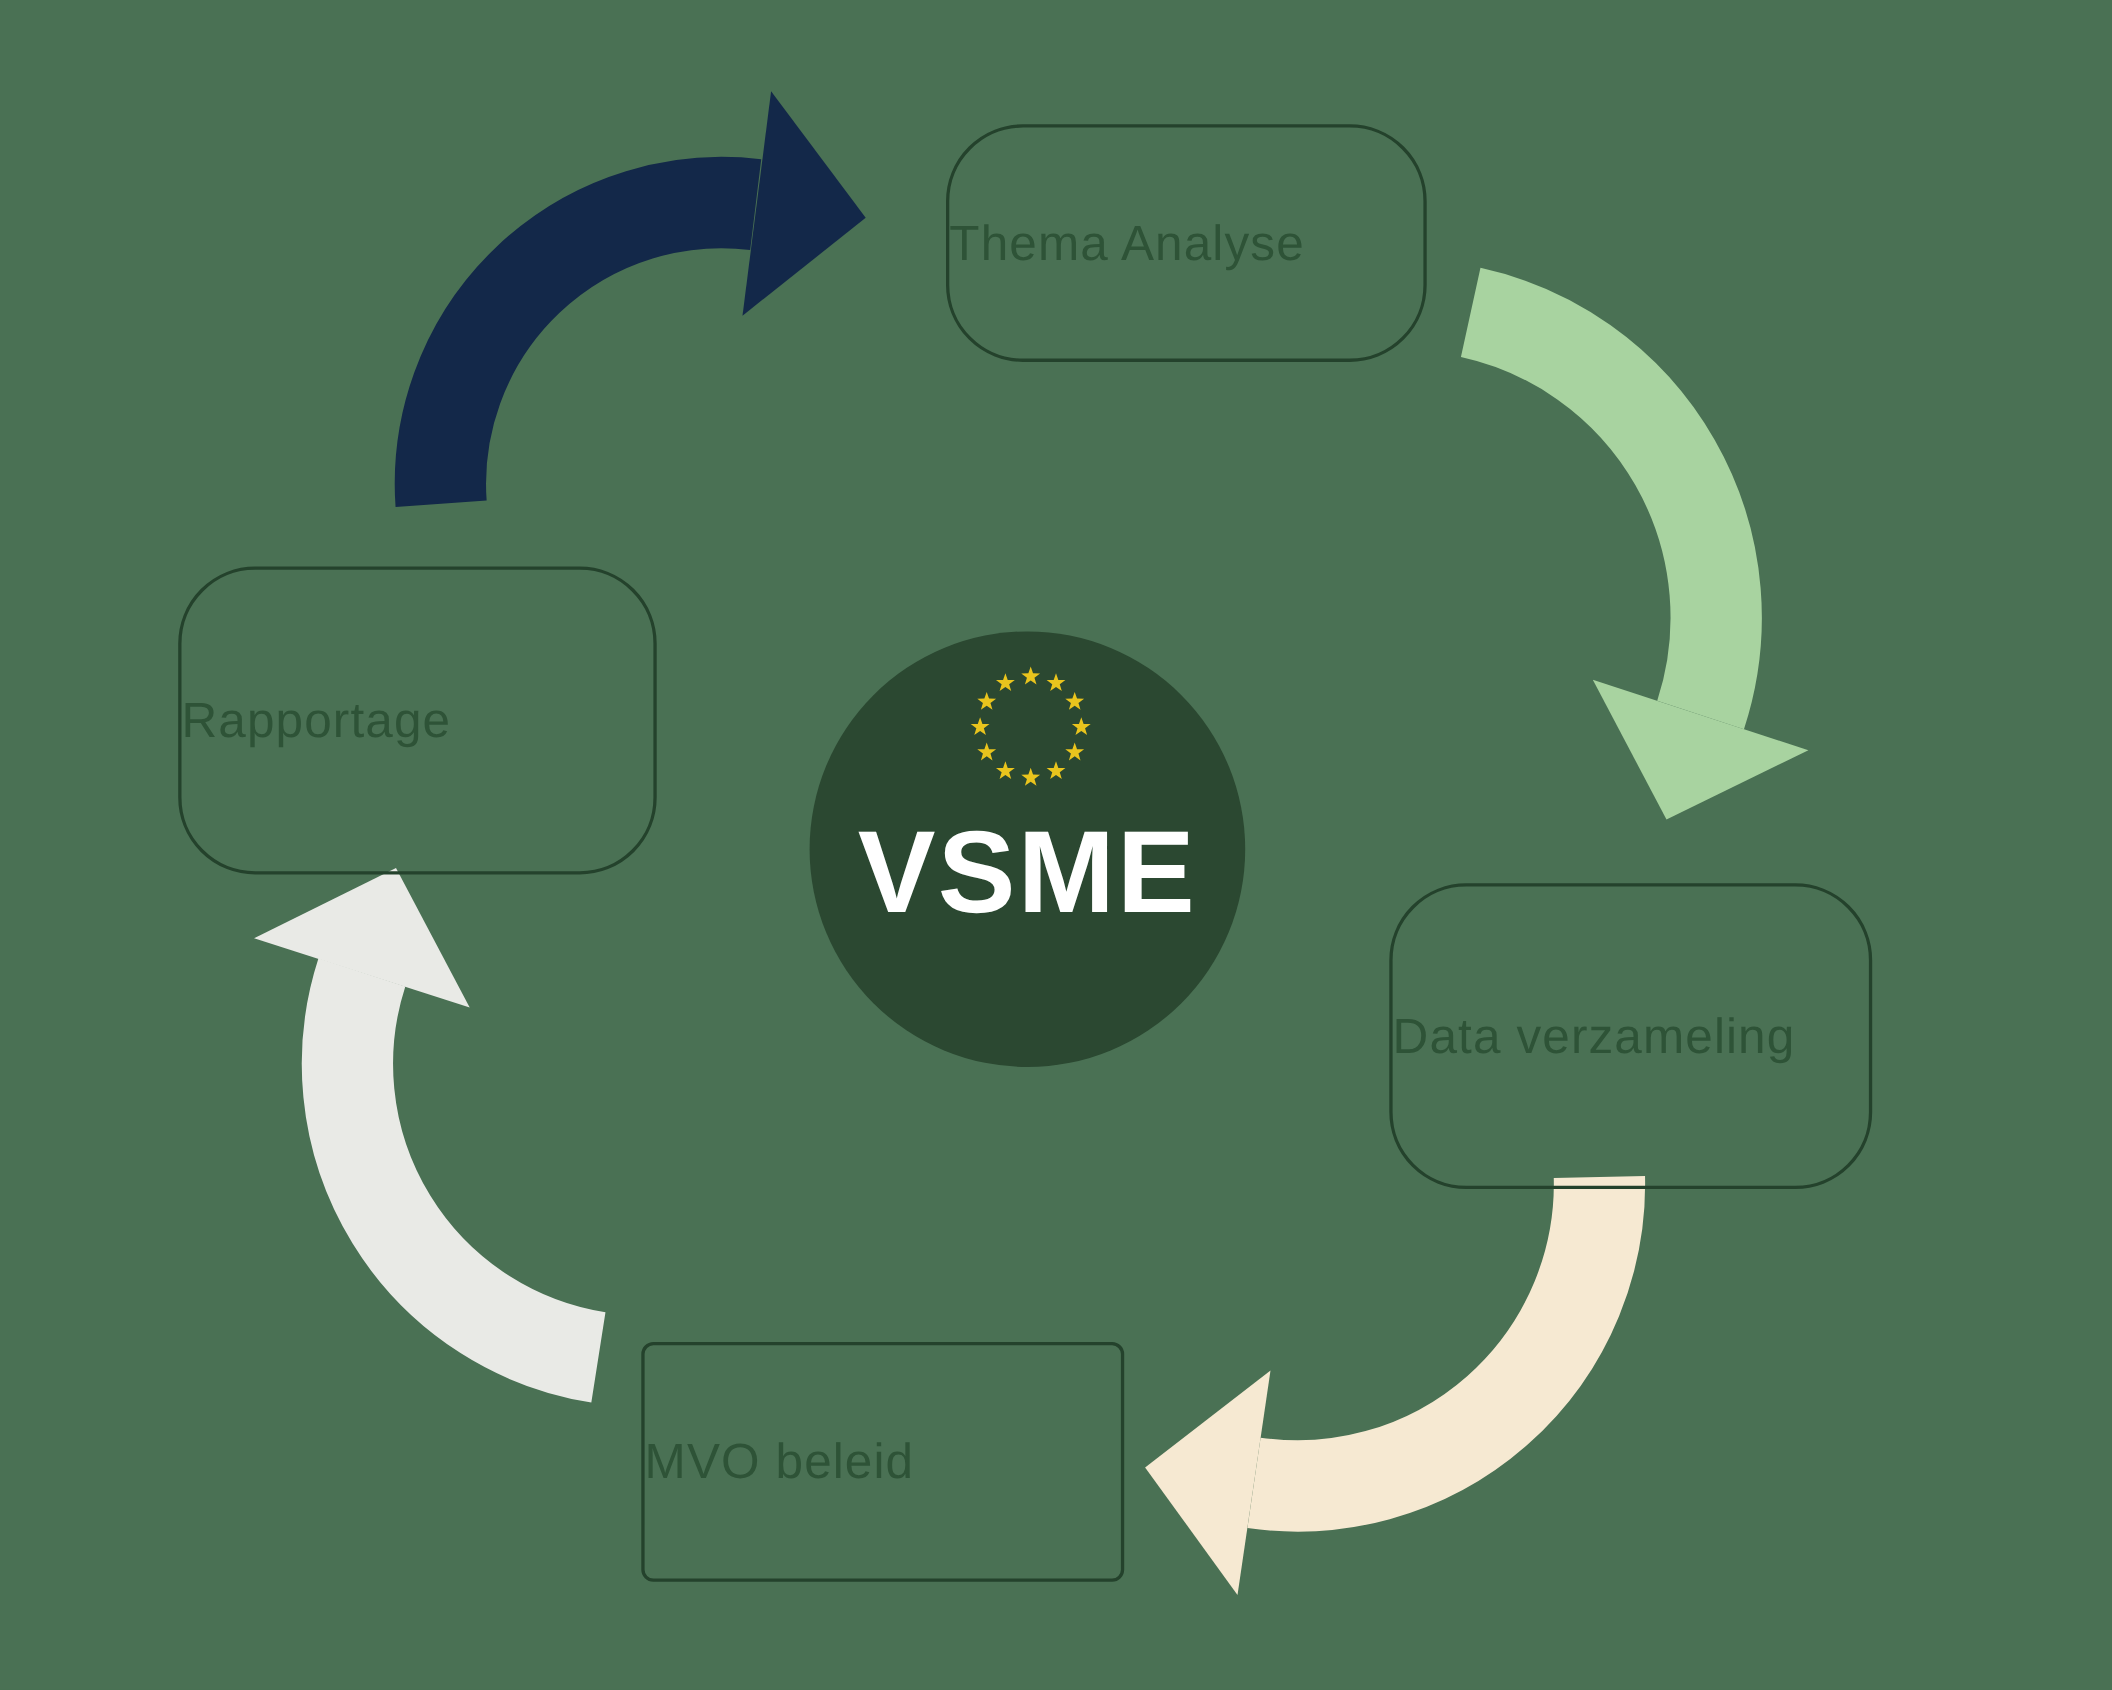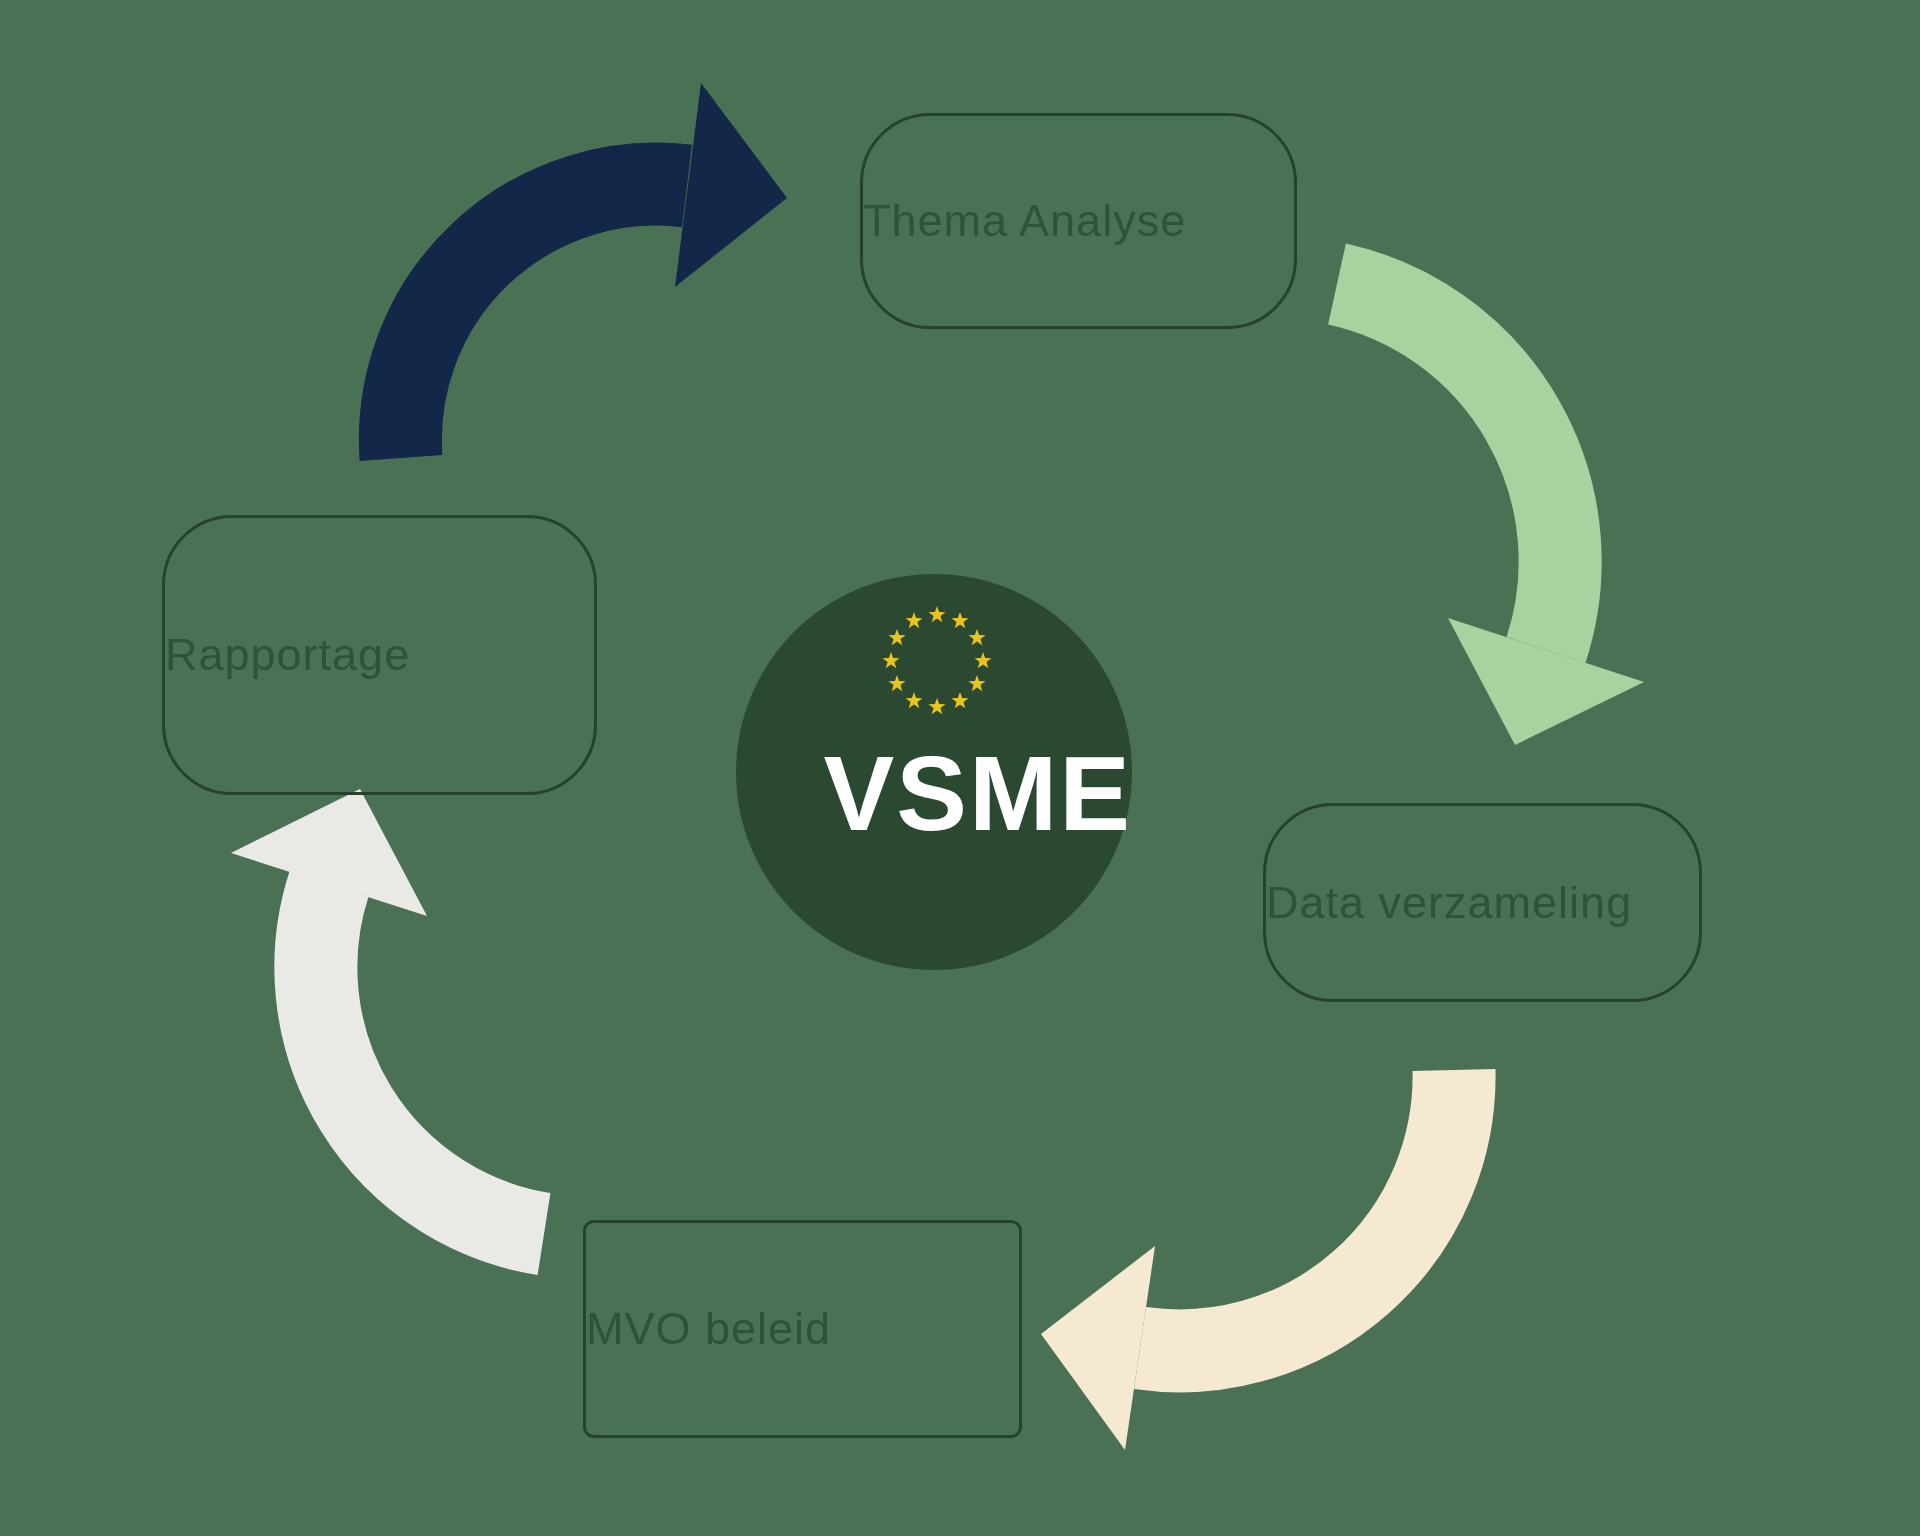--- a/index.html
+++ b/index.html
@@ -30,21 +30,21 @@
     align-items: center;
     justify-content: flex-start;
   }
   .step-label {
     color: #2e5337;
     font-size: 45px;
     letter-spacing: 1px;
     white-space: nowrap;
   }
   .box-thema    { left: 860px;  top: 113px;  width: 437px; height: 216px; }
-  .box-data     { left: 1263px; top: 803px;  width: 439px; height: 199px; }
+  .box-data     { left: 1263px; top: 803px;  width: 439px; height: 278px; }
   .box-mvo      { left: 583px;  top: 1220px; width: 439px; height: 218px; border-radius: 11px; }
   .box-rapport  { left: 162px;  top: 515px;  width: 435px; height: 280px; }
   .center-badge {
     position: absolute;
     left: 736px;
     top: 574px;
     width: 396px;
     height: 396px;
     border-radius: 50%;
     background: #2b4831;
@@ -53,21 +53,21 @@
     position: absolute;
     inset: 0;
     width: 396px;
     height: 396px;
   }
   .center-label {
     position: absolute;
     left: 0;
     top: 166px;
     width: 100%;
-    text-align: right;
+    text-align: center;
     color: #ffffff;
     font-size: 106px;
     font-weight: bold;
     letter-spacing: 2px;
     line-height: 1;
   }
 </style>
 </head>
 <body>
 

